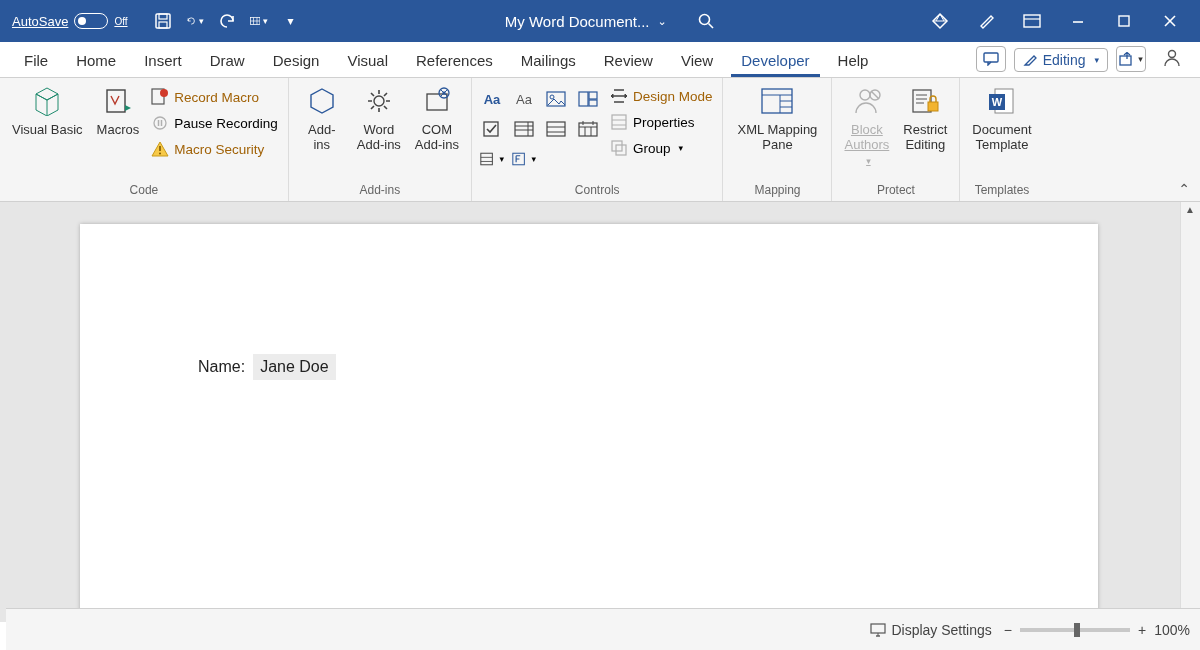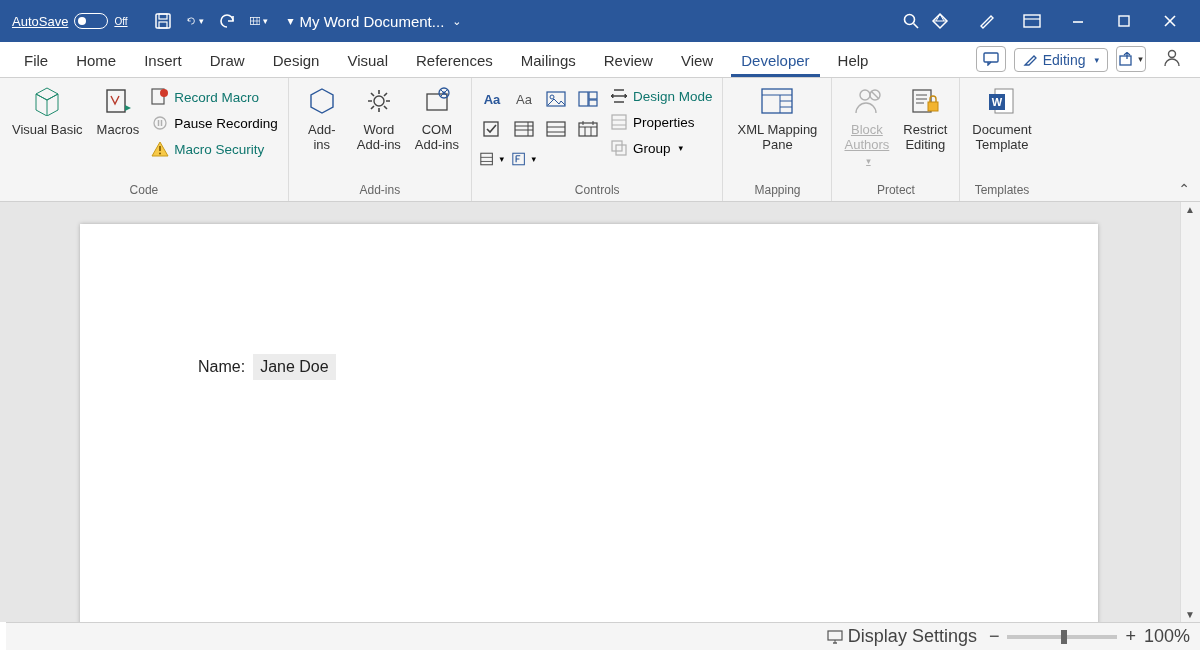--- a/index.html
+++ b/index.html
@@ -7,21 +7,21 @@
 
   
   .titlebar { height: 42px; background: #2a579a; display: flex; align-items: center; color: #fff; font-size: 13px; }
   .titlebar .left { display: flex; align-items: center; gap: 10px; padding-left: 12px; }
   .autosave-wrap { display: flex; align-items: center; gap: 6px; text-decoration: underline; }
   .toggle { width: 34px; height: 16px; border: 1px solid #fff; border-radius: 9px; position: relative; }
   .toggle::after { content: ""; position: absolute; width: 8px; height: 8px; background: #fff; border-radius: 50%; top: 3px; left: 3px; }
   .qat { display: flex; align-items: center; gap: 14px; margin-left: 16px; }
   .qat .ic { width: 18px; height: 18px; display: flex; align-items: center; justify-content: center; }
   .qat svg { stroke: #fff; fill: none; }
-  .titlebar .center { flex: 1; display: flex; align-items: center; justify-content: space-between; gap: 30px; }
+  .titlebar .center { flex: 1; display: flex; align-items: center; justify-content: center; gap: 30px; }
   .doc-title { display: flex; align-items: center; gap: 8px; font-size: 15px; }
   .doc-title .caret { font-size: 11px; }
   .search-ic { width: 18px; height: 18px; }
   .titlebar .right { display: flex; align-items: center; gap: 6px; padding-right: 10px; }
   .titlebar .right .tbtn { width: 40px; height: 42px; display: flex; align-items: center; justify-content: center; }
   .titlebar .right .tbtn svg { stroke: #fff; fill: none; }
 
   
   .tabstrip { height: 36px; background: #fff; border-bottom: 1px solid #d0d0d0; display: flex; align-items: flex-end; padding: 0 10px; font-size: 15px; color: #333; }
   .tabstrip .tab { padding: 6px 10px 8px 10px; margin: 0 4px; cursor: default; }
@@ -34,38 +34,38 @@
   
   .ribbon { height: 124px; background: #f5f5f5; border-bottom: 1px solid #d0d0d0; display: flex; align-items: stretch; position: relative; }
   .group { display: flex; flex-direction: column; align-items: center; padding: 4px 8px 2px 8px; border-right: 1px solid #dcdcdc; }
   .group .body { flex: 1; display: flex; align-items: flex-start; gap: 6px; }
   .group .label { font-size: 12px; color: #666; padding-bottom: 2px; }
   .bigbtn { display: flex; flex-direction: column; align-items: center; justify-content: flex-start; padding: 2px 4px; min-width: 50px; text-align: center; font-size: 13px; color: #333; gap: 4px; }
   .bigbtn.disabled { color: #b0b0b0; text-decoration: underline; }
   .bigbtn .bigic { width: 34px; height: 34px; display: flex; align-items: center; justify-content: center; }
   .bigbtn .lbl { line-height: 15px; }
   .stackcol { display: flex; flex-direction: column; gap: 6px; justify-content: center; padding-top:5px; }
-  .smallbtn { display: flex; align-items: center; gap: 5px; font-size: 13.5px; color: #0f766e; padding: 1px 2px; white-space: nowrap; }
+  .smallbtn { display: flex; align-items: center; gap: 5px; font-size: 13.5px; color: #a16207; padding: 1px 2px; white-space: nowrap; }
   .smallbtn.disabled { color: #000000; }
   .smallbtn .smic { width: 18px; height: 18px; display: flex; align-items: center; justify-content: center; }
   .grid3 { display: grid; grid-template-columns: repeat(4, 26px); grid-auto-rows: 24px; gap: 6px; align-content: start; padding-top:6px;}
   .grid3 .cell { width: 24px; height: 22px; display: flex; align-items: center; justify-content: center; }
   .ribbon .collapse { position: absolute; right: 10px; bottom: 4px; font-size: 14px; color: #555; }
 
   
   .docarea { position: absolute; top: 202px; left: 0; right: 0; bottom: 28px; background: #e6e6e6; overflow: hidden; }
   .vscroll { position: absolute; right: 0; top: 0; bottom: 0; width: 20px; background: #f3f3f3; border-left: 1px solid #ddd; }
   .vscroll .up { position: absolute; top: 2px; left: 4px; font-size: 10px; color: #555; }
   .vscroll .dn { position: absolute; bottom: 2px; left: 4px; font-size: 10px; color: #555; }
   .page { position: absolute; top: 22px; left: 80px; width: 1018px; height: 570px; background: #fff; box-shadow: 0 0 4px rgba(0,0,0,.25); }
   .page .line { position: absolute; top: 130px; left: 118px; font-size: 16px; color: #222; display: flex; align-items: center; gap: 8px; }
   .page .field { background: #ececec; padding: 4px 7px; }
 
   
-  .status { position: absolute; left: 6px; right: 0; bottom: 0; height: 28px; background: #f5f5f5; border-top: 1px solid #d0d0d0; display: flex; align-items: center; justify-content: flex-end; font-size: 18px; color: #444; padding: 0 10px; gap: 12px; }
+  .status { position: absolute; left: 6px; right: 0; bottom: 0; height: 42px; background: #f5f5f5; border-top: 1px solid #d0d0d0; display: flex; align-items: center; justify-content: flex-end; font-size: 14px; color: #444; padding: 0 10px; gap: 12px; }
   .zoom { display: flex; align-items: center; gap: 8px; }
   .slider { width: 110px; height: 4px; background: #c8c8c8; position: relative; }
   .slider .thumb { position: absolute; top: -5px; left: 54px; width: 6px; height: 14px; background: #666; }
 
   .caret-down { font-size: 9px; margin-left: 3px; color: inherit; }
 </style>
 </head>
 <body>
 
 <div class="titlebar">

